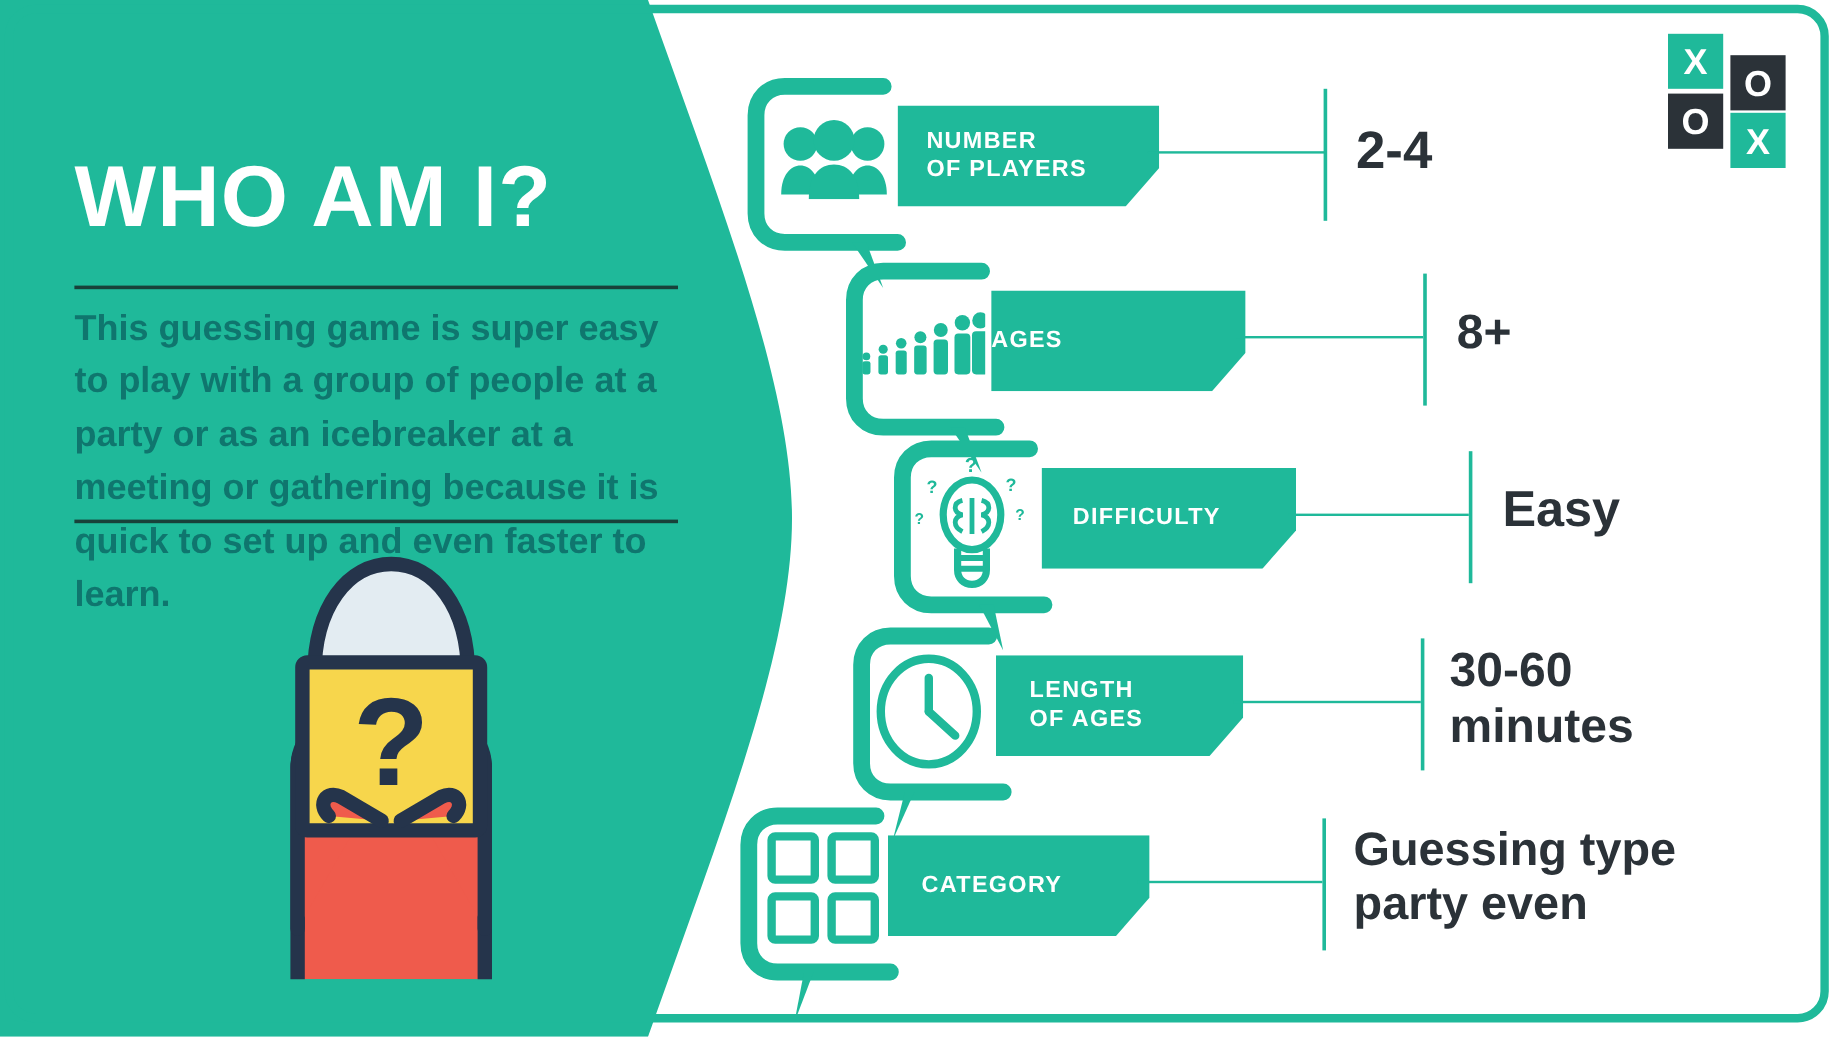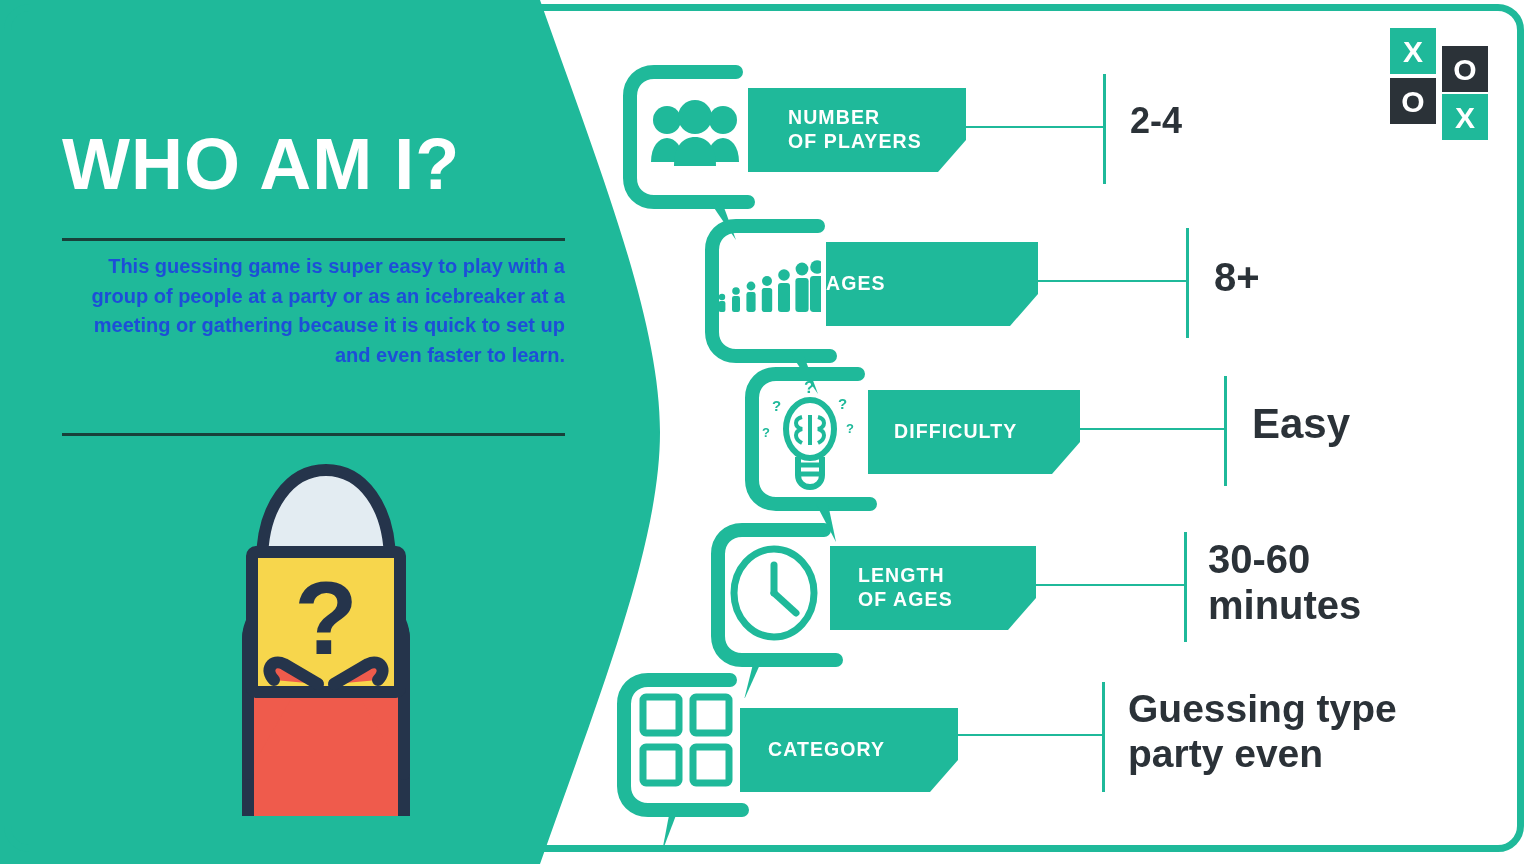--- a/index.html
+++ b/index.html
@@ -61,25 +61,25 @@
     width:503px;
     height:3px;
     background:#18413A;
   }
   #rule-top{top:238px;}
   #rule-bot{top:433px;}
   .desc{
     position:absolute;
     left:62px;top:252px;
     width:503px;
-    color:#1d4ed8;
-    font-size:20px;
+    color:#0f766e;
+    font-size:30px;
     font-weight:bold;
     line-height:1.48;
-    text-align:right;
+    text-align:left;
   }
 
   
   #character{
     position:absolute;
     left:186px;top:444px;
     width:280px;height:372px;
     z-index:4;
   }
   #character svg{display:block;}
@@ -212,30 +212,30 @@
     <div class="rowicon" style="left:26px;top:32px;width:102px;height:82px;">
       <svg width="92" height="66" viewBox="0 0 92 66" fill="#1FB99A">
         <circle cx="18" cy="20" r="14"></circle>
         <path d="M2,62 C2,46 10,38 18,38 C26,38 34,46 34,62 Z"></path>
         <circle cx="74" cy="20" r="14"></circle>
         <path d="M58,62 C58,46 66,38 74,38 C82,38 90,46 90,62 Z"></path>
         <circle cx="46" cy="17" r="17"></circle>
         <path d="M25,66 C25,46 34,37 46,37 C58,37 67,46 67,66 Z"></path>
       </svg>
     </div>
-    <div class="banner" style="left:130px;top:28px;width:218px;height:84px;padding-left:40px;box-sizing:border-box;">
+    <div class="banner" style="left:130px;top:28px;width:218px;height:84px;padding-left:24px;box-sizing:border-box;">
       <svg width="218" height="84" viewBox="0 0 218 84" preserveAspectRatio="none">
         <path d="M0,0 L218,0 L218,52 L190,84 L0,84 Z" fill="#1FB99A"></path>
       </svg>
       <span class="bannertext">NUMBER
 OF PLAYERS</span>
     </div>
     <div class="connector" style="left:338px;top:66px;width:148px;"></div>
     <div class="tickbar" style="left:485px;top:14px;height:110px;"></div>
-    <div class="value" style="left:512px;top:40px;width:330px;font-size:36px;">2-4</div>
+    <div class="value" style="left:512px;top:40px;width:330px;font-size:44px;">2-4</div>
   </div>
 
   <div class="row" style="left:700px;top:214px;width:820px;">
     <div class="bubble">
       <svg width="175" height="180" viewBox="0 0 175 180">
         <path d="M118,12 L36,12 C22,12 12,22 12,36 L12,118 C12,132 22,142 36,142 L130,142" fill="none" stroke="#1FB99A" stroke-width="14" stroke-linecap="round"></path>
         <path d="M92,142 L118,180 L104,142 Z" fill="#1FB99A"></path>
       </svg>
     </div>
     <div class="rowicon" style="left:12px;top:40px;width:112px;height:66px;">
@@ -343,21 +343,21 @@
       </svg>
     </div>
     <div class="rowicon" style="left:22px;top:22px;width:104px;height:100px;">
       <svg width="94" height="94" viewBox="0 0 94 94" fill="none" stroke="#1FB99A" stroke-width="7">
         <rect x="4" y="4" width="36" height="36" rx="3"></rect>
         <rect x="54" y="4" width="36" height="36" rx="3"></rect>
         <rect x="4" y="54" width="36" height="36" rx="3"></rect>
         <rect x="54" y="54" width="36" height="36" rx="3"></rect>
       </svg>
     </div>
-    <div class="banner" style="left:128px;top:28px;width:218px;height:84px;padding-left:28px;box-sizing:border-box;margin-top:12px;">
+    <div class="banner" style="left:128px;top:28px;width:218px;height:84px;padding-left:28px;box-sizing:border-box;">
       <svg width="218" height="84" viewBox="0 0 218 84" preserveAspectRatio="none">
         <path d="M0,0 L218,0 L218,52 L190,84 L0,84 Z" fill="#1FB99A"></path>
       </svg>
       <span class="bannertext">CATEGORY</span>
     </div>
     <div class="connector" style="left:336px;top:66px;width:154px;"></div>
     <div class="tickbar" style="left:490px;top:14px;height:110px;"></div>
     <div class="value" style="left:516px;top:18px;width:400px;font-size:39px;">Guessing type
 party even</div>
   </div>

